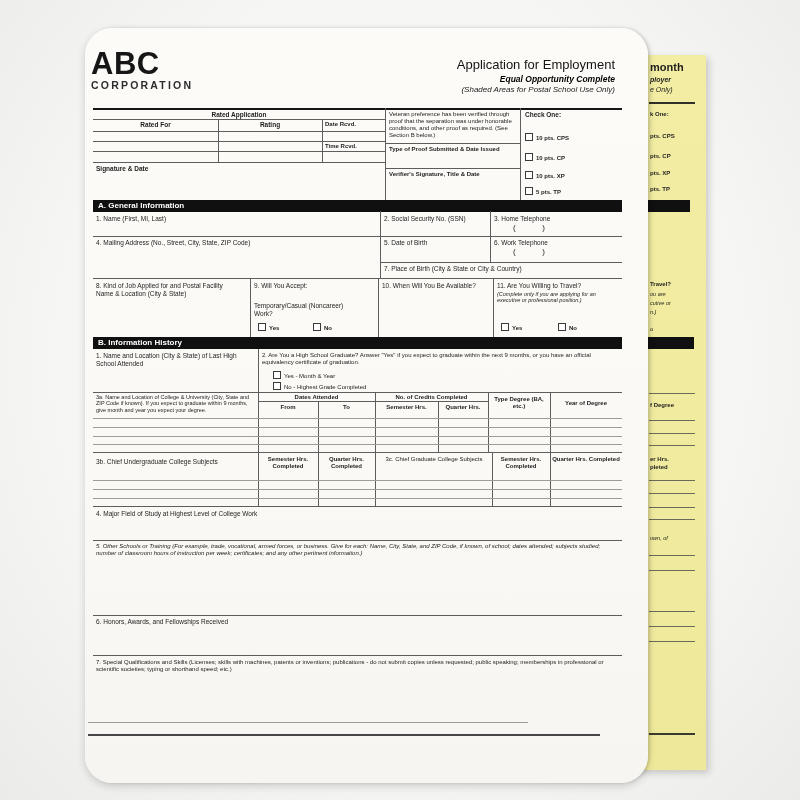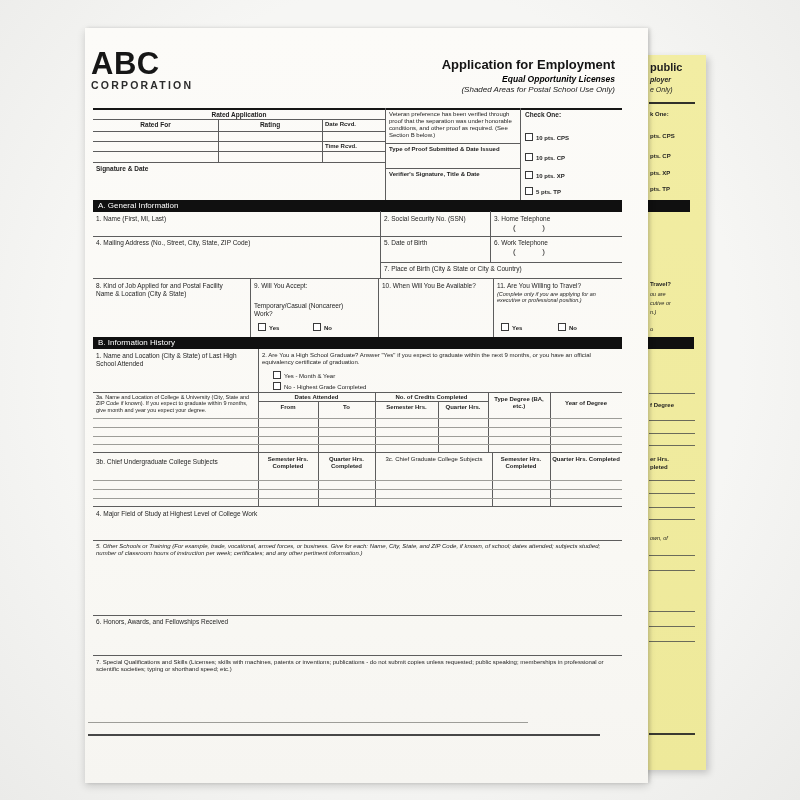--- a/index.html
+++ b/index.html
@@ -5,58 +5,58 @@
   html,body{margin:0;padding:0;}
   body{font-family:"Liberation Sans", sans-serif; background:#e9e9e7;}
   .stage{position:relative;width:800px;height:800px;overflow:hidden;
          background:radial-gradient(ellipse at 50% 45%, #f6f6f4 60%, #ebebe9 100%);}
   
   .canary{position:absolute;left:638px;top:55px;width:68px;height:715px;
           background:linear-gradient(180deg,#f2eda3,#eee99a);
           box-shadow:3px 3px 7px rgba(0,0,0,0.18);}
   .sheet{position:absolute;left:85px;top:28px;width:563px;height:755px;
          background:linear-gradient(180deg,#fcfbf8 0%,#faf9f5 60%,#f6f5f1 100%);
-         box-shadow:2px 0 3px rgba(0,0,0,0.12), 0 3px 8px rgba(0,0,0,0.16);}
+         box-shadow:2px 0 3px rgba(0,0,0,0.12), 0 3px 8px rgba(0,0,0,0.16);border-radius:27px;}
   
   .t{position:absolute;font-size:6.5px;line-height:7.5px;color:#1d1d1d;}
   .b{font-weight:bold;}
   .i{font-style:italic;}
   .c{text-align:center;}
   .s6{font-size:6px;line-height:7px;}
   .tiny{font-size:5.5px;line-height:6.3px;}
   .pre{white-space:pre;}
   
   .hl{position:absolute;height:1px;background:#5d5d5d;}
   .hl.faint{background:#9d9d98;}
   .hl.heavy{height:2px;background:#161616;}
   .vl{position:absolute;width:1px;background:#5d5d5d;}
   
   .bar{position:absolute;background:#101010;color:#ffffff;font-size:8px;
-       font-weight:normal;line-height:12px;padding-left:5px;box-sizing:border-box;}
+       font-weight:bold;line-height:12px;padding-left:5px;box-sizing:border-box;}
   
   .cb{display:inline-block;width:6px;height:6px;border:1px solid #3a3a3a;
       background:#fff;vertical-align:-1px;margin-right:3px;}
   
   .logo-name{font-size:31px;line-height:28px;font-weight:800;letter-spacing:0.5px;color:#161616;}
   .logo-sub{font-size:10.5px;font-weight:bold;letter-spacing:2.2px;color:#2c2c2c;margin-top:1px;}
-  .hdr-title{font-size:13px;font-weight:bold;color:#141414;line-height:14px;}
+  .hdr-title{font-size:13px;font-weight:normal;color:#141414;line-height:14px;}
   .hdr-sub{font-size:8.5px;font-weight:bold;font-style:italic;margin-top:2px;}
   .hdr-note{font-size:8px;font-style:italic;margin-top:1px;color:#222;}
   
   .yf{position:absolute;left:12px;color:#1e1e1e;}
   .yl{position:absolute;left:11px;width:46px;height:1px;background:#6b6b5a;}
   .ybar{position:absolute;left:8px;background:#101010;height:12px;}
 </style>
 </head>
 <body>
 
 <div class="stage">
 
   <div class="canary">
-    <div class="yf b" style="top:6px;font-size:11px;">public</div>
+    <div class="yf b" style="top:6px;font-size:11px;">month</div>
     <div class="yf b i" style="top:21px;font-size:7px;">ployer</div>
     <div class="yf i" style="top:31px;font-size:7px;">e Only)</div>
     <div class="yl" style="top:47px;height:2px;background:#30302a;"></div>
     <div class="yf b" style="top:56px;font-size:6px;">k One:</div>
     <div class="yf b" style="top:78px;font-size:6px;">pts. CPS</div>
     <div class="yf b" style="top:98px;font-size:6px;">pts. CP</div>
     <div class="yf b" style="top:115px;font-size:6px;">pts. XP</div>
     <div class="yf b" style="top:131px;font-size:6px;">pts. TP</div>
     <div class="ybar" style="top:145px;width:44px;"></div>
     <div class="yf b" style="top:226px;font-size:6px;">Travel?</div>
@@ -86,21 +86,21 @@
   </div>
 
   <div class="sheet">
 
     <div style="position:absolute;left:6px;top:22px;">
       <div class="logo-name">ABC</div>
       <div class="logo-sub">CORPORATION</div>
     </div>
     <div style="position:absolute;left:290px;top:30px;width:240px;text-align:right;">
       <div class="hdr-title">Application for Employment</div>
-      <div class="hdr-sub">Equal Opportunity Licenses</div>
+      <div class="hdr-sub">Equal Opportunity Complete</div>
       <div class="hdr-note">(Shaded Areas for Postal School Use Only)</div>
     </div>
 
     <div class="hl heavy" style="left:8px;top:80px;width:529px;"></div>
     <div class="vl" style="left:300px;top:80px;height:92px;"></div>
     <div class="vl" style="left:435px;top:80px;height:92px;"></div>
 
     <div class="t b c" style="left:8px;top:83px;width:292px;">Rated Application</div>
     <div class="hl" style="left:8px;top:91px;width:292px;"></div>
     <div class="t b c" style="left:8px;top:93px;width:125px;">Rated For</div>

